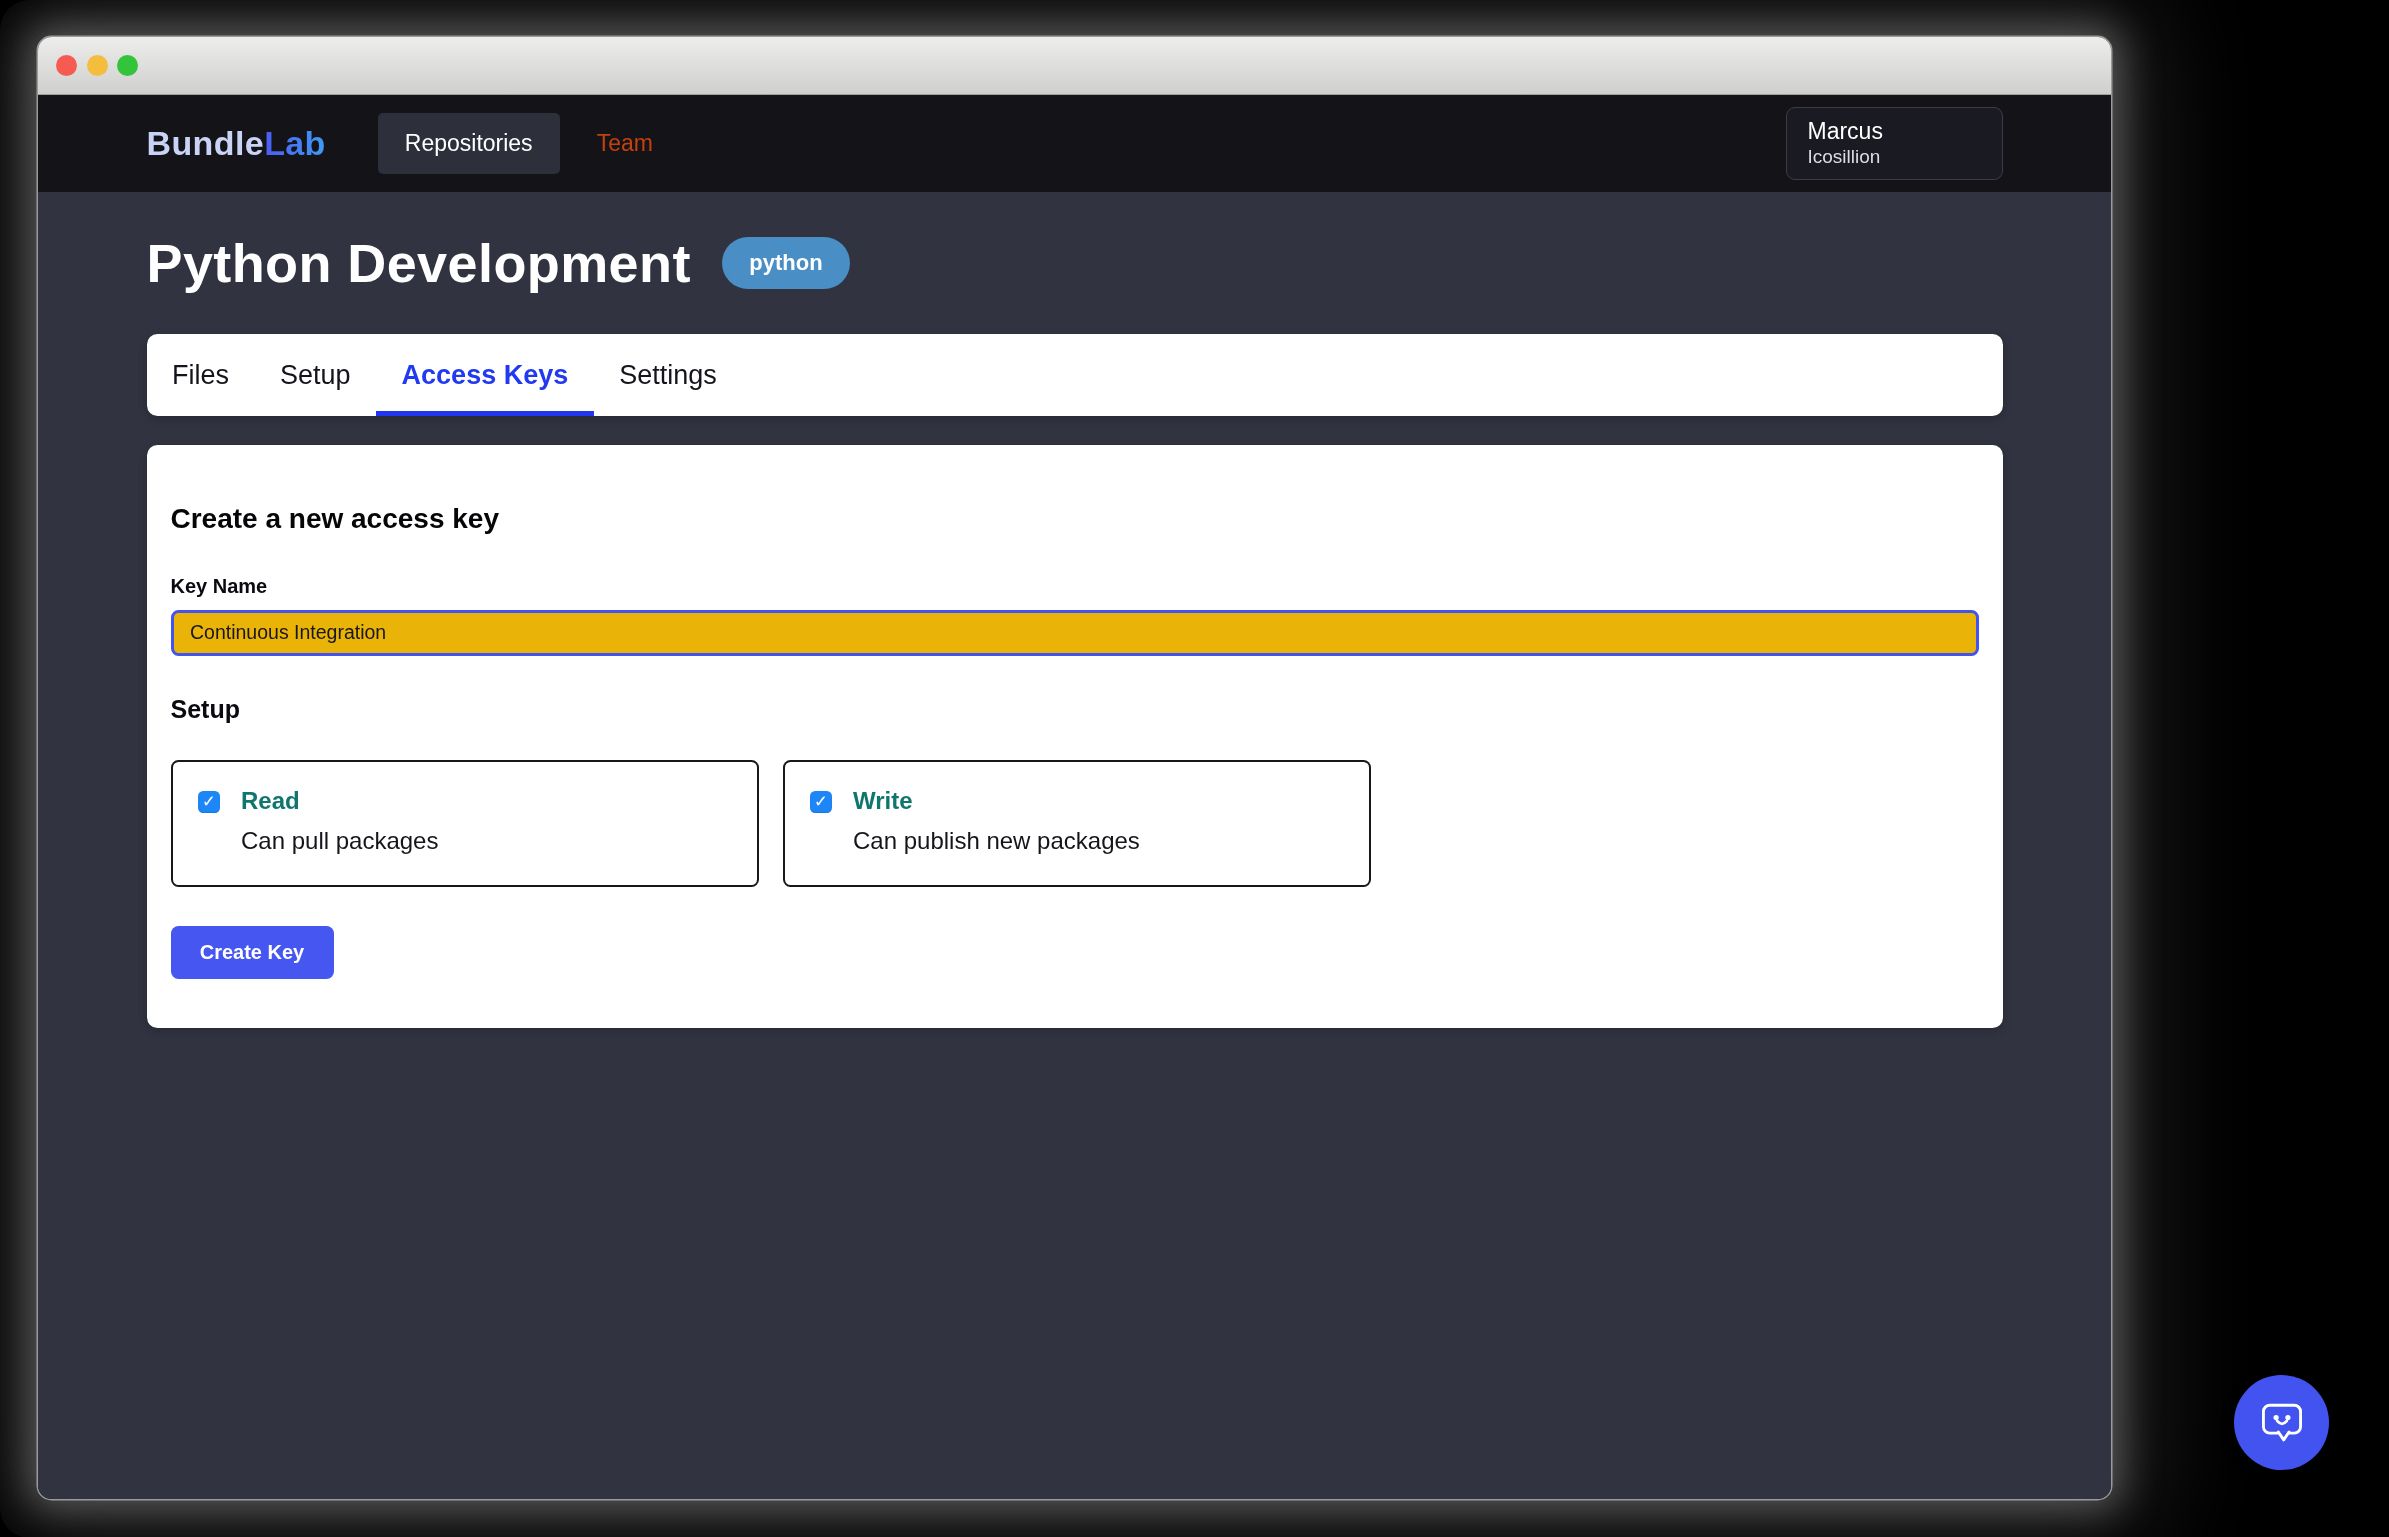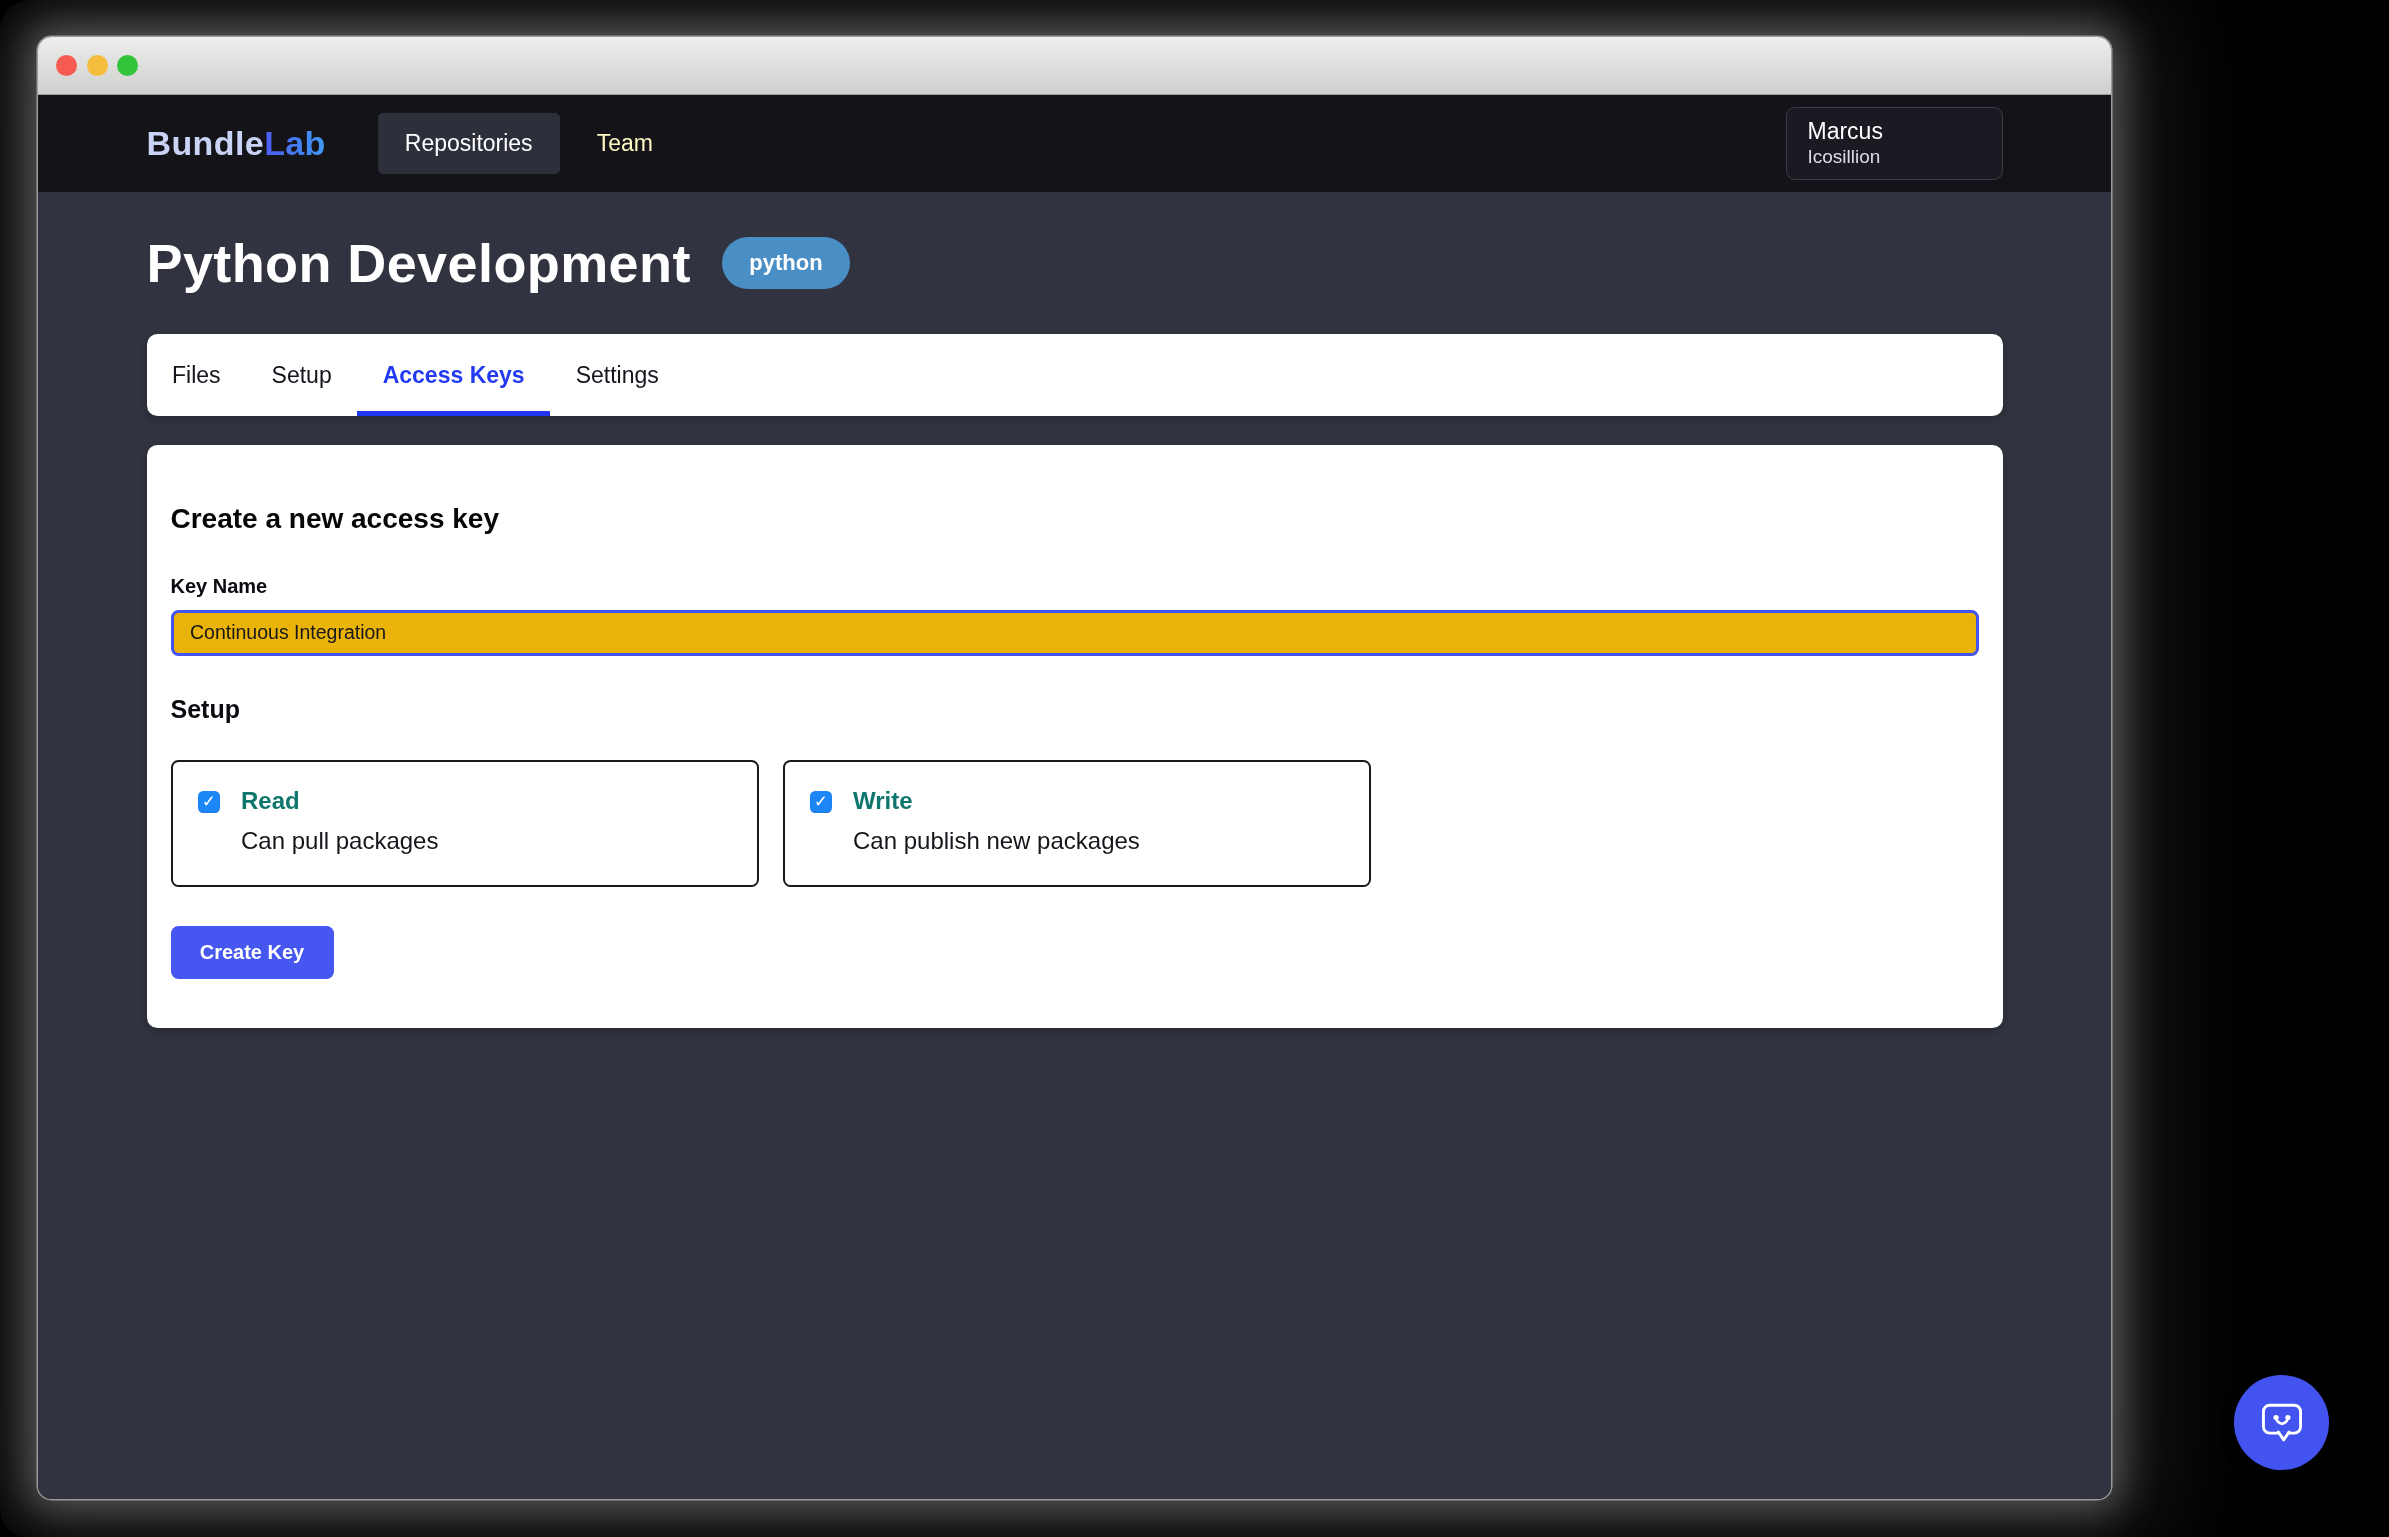--- a/index.html
+++ b/index.html
@@ -35,21 +35,21 @@
 
   
   .navbar { height: 97px; flex: 0 0 97px; background: #131318; }
   .container { width: 1856px; margin: 0 auto; }
   .nav-inner { display: flex; align-items: center; height: 100%; }
   .brand { font-size: 34px; font-weight: bold; letter-spacing: 0.4px; }
   .brand .b1 { color: #c8d3f5; }
   .brand .b2 { color: #4b6df3;
     background: linear-gradient(90deg, #4c5cf2, #3f9bf5);
     -webkit-background-clip: text; background-clip: text; color: transparent; }
-  .nav-item { font-size: 23px; color: #fef9c3; cursor: pointer; }
+  .nav-item { font-size: 23px; color: #c2410c; cursor: pointer; }
   .nav-item.chip {
     margin-left: 52px; background: #2d2f3a; border-radius: 5px;
     padding: 17px 27px; color: #ffffff;
   }
   .nav-item.plain { margin-left: 37px; }
   .user-chip {
     margin-left: auto; border: 1.5px solid #3a3d49; background: #1a1b22;
     border-radius: 9px; padding: 9px 22.5px 10.5px 21px; min-width: 217px;
     cursor: pointer;
   }
@@ -67,21 +67,21 @@
 
   .card {
     background: #ffffff; border-radius: 10.5px;
     box-shadow: 0 3px 9px rgba(0,0,0,.22);
   }
 
   
   .tabbar { margin-top: 40px; height: 82px; display: flex; align-items: stretch; overflow: hidden; }
   .tab {
     display: flex; align-items: center; padding: 0 25.5px;
-    font-size: 23px; color: #14141c; position: relative; cursor: pointer;
+    font-size: 27px; color: #14141c; position: relative; cursor: pointer;
   }
   .tab.active { color: #2239f2; font-weight: bold; }
   .tab.active::after {
     content: ""; position: absolute; left: 0; right: 0; bottom: 0;
     height: 5.2px; background: #2136f2;
   }
 
   
   .form-card { margin-top: 28.5px; padding: 58px 24px 49px 24px; }
   .form-heading { font-size: 28px; font-weight: bold; color: #060608; }

